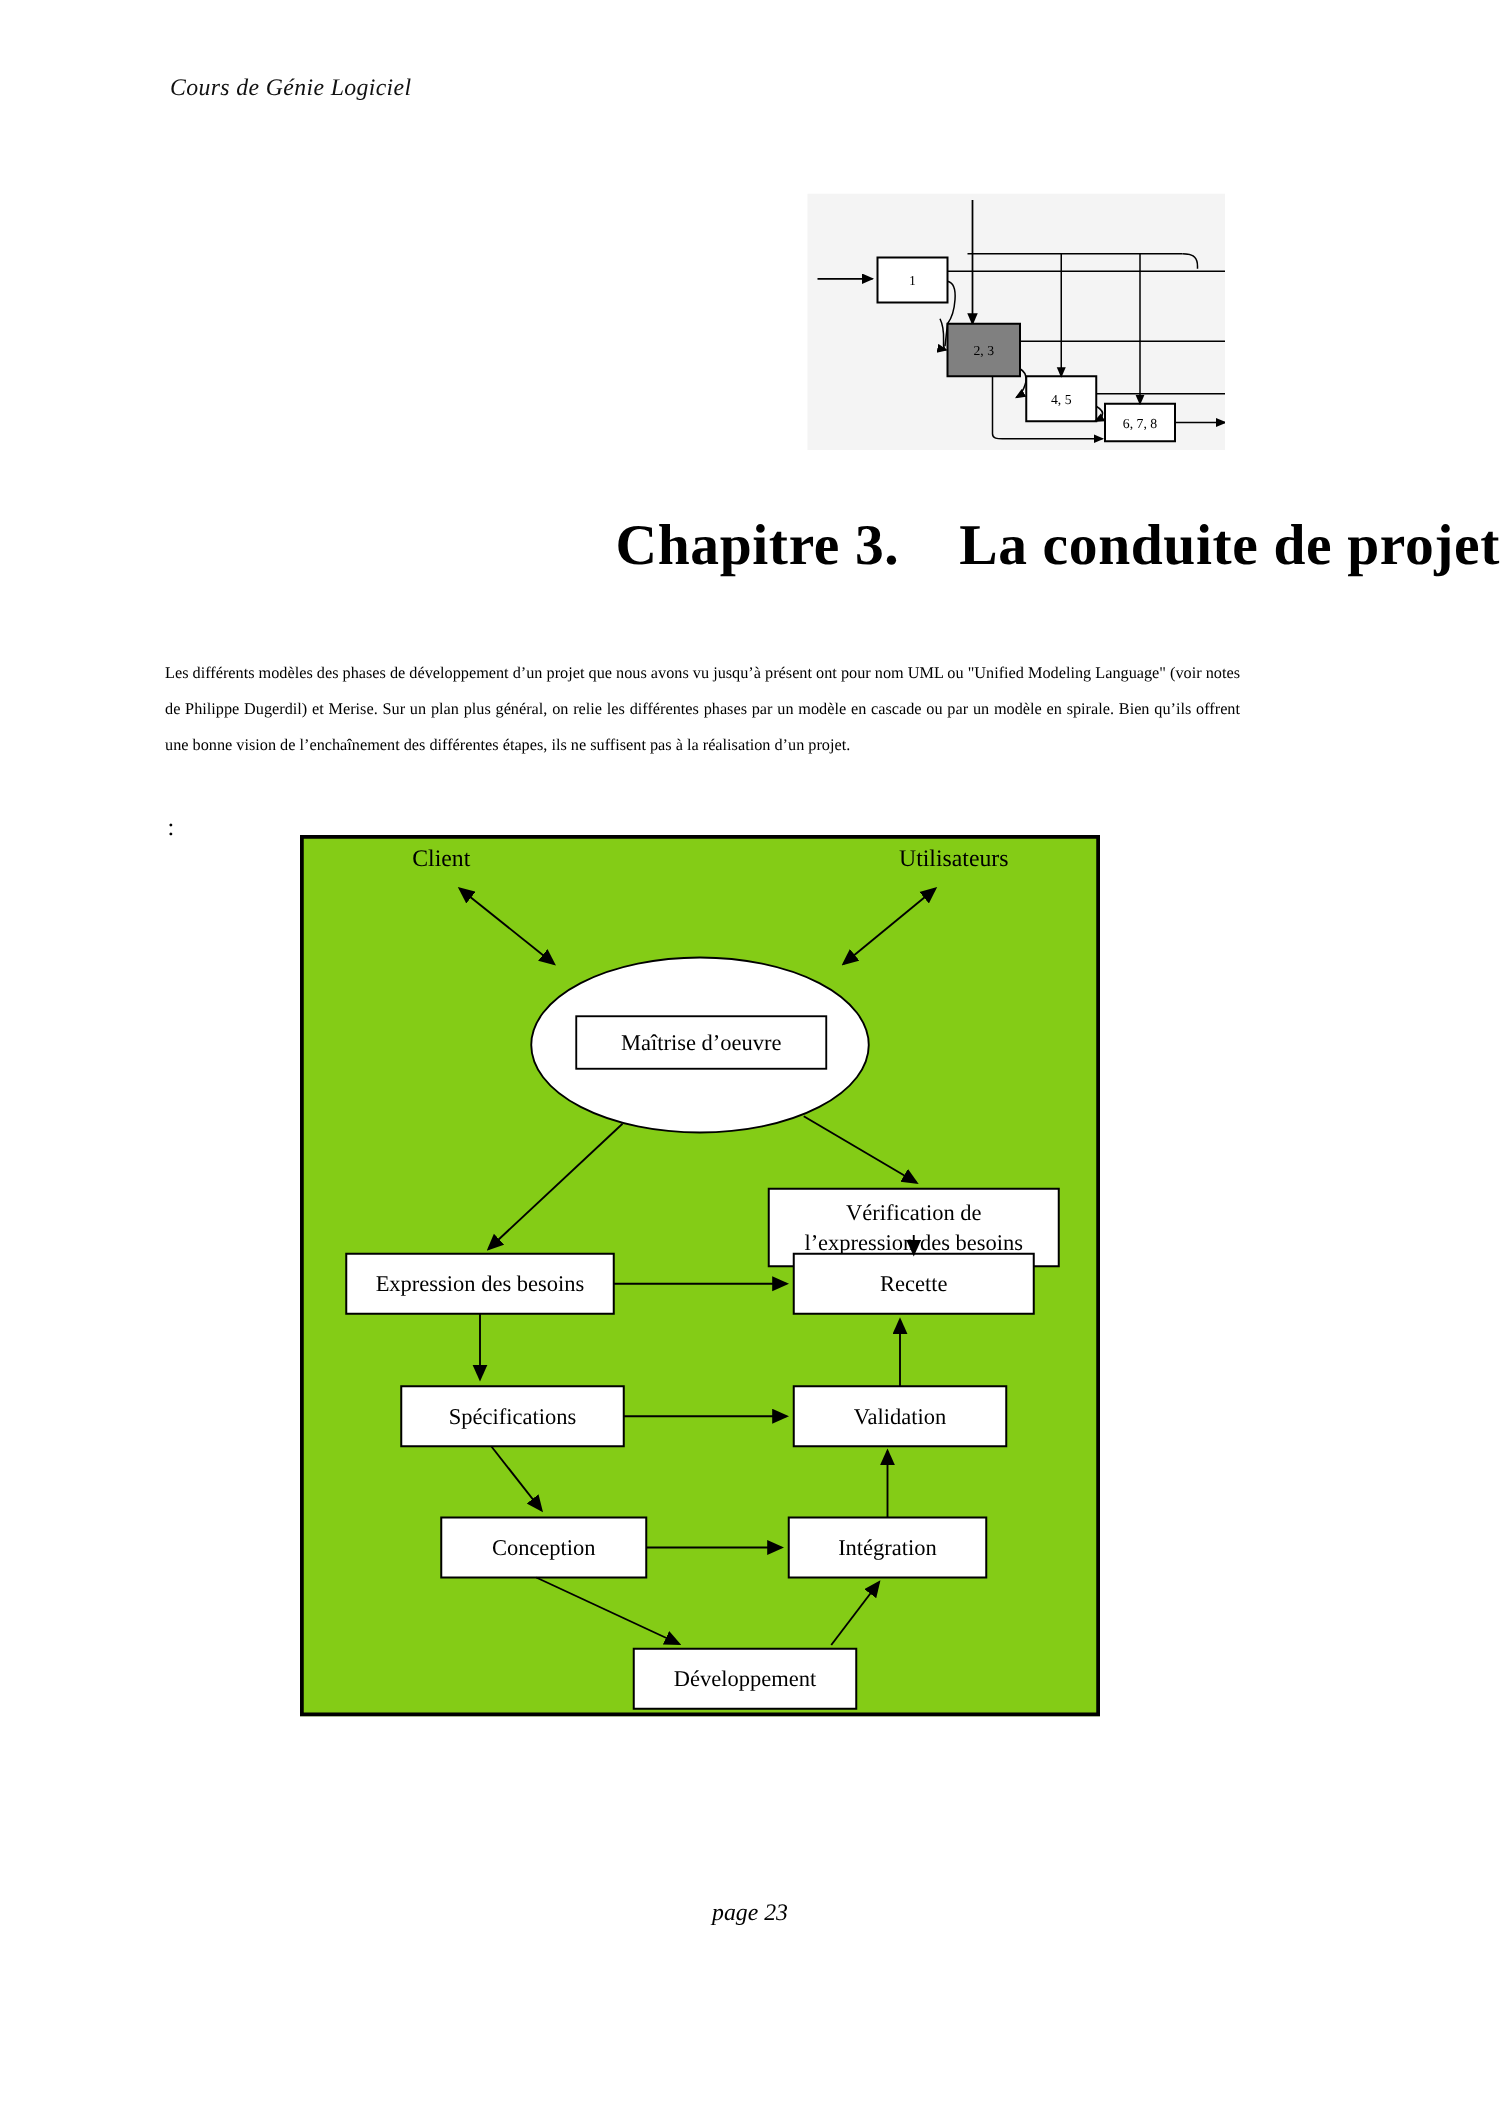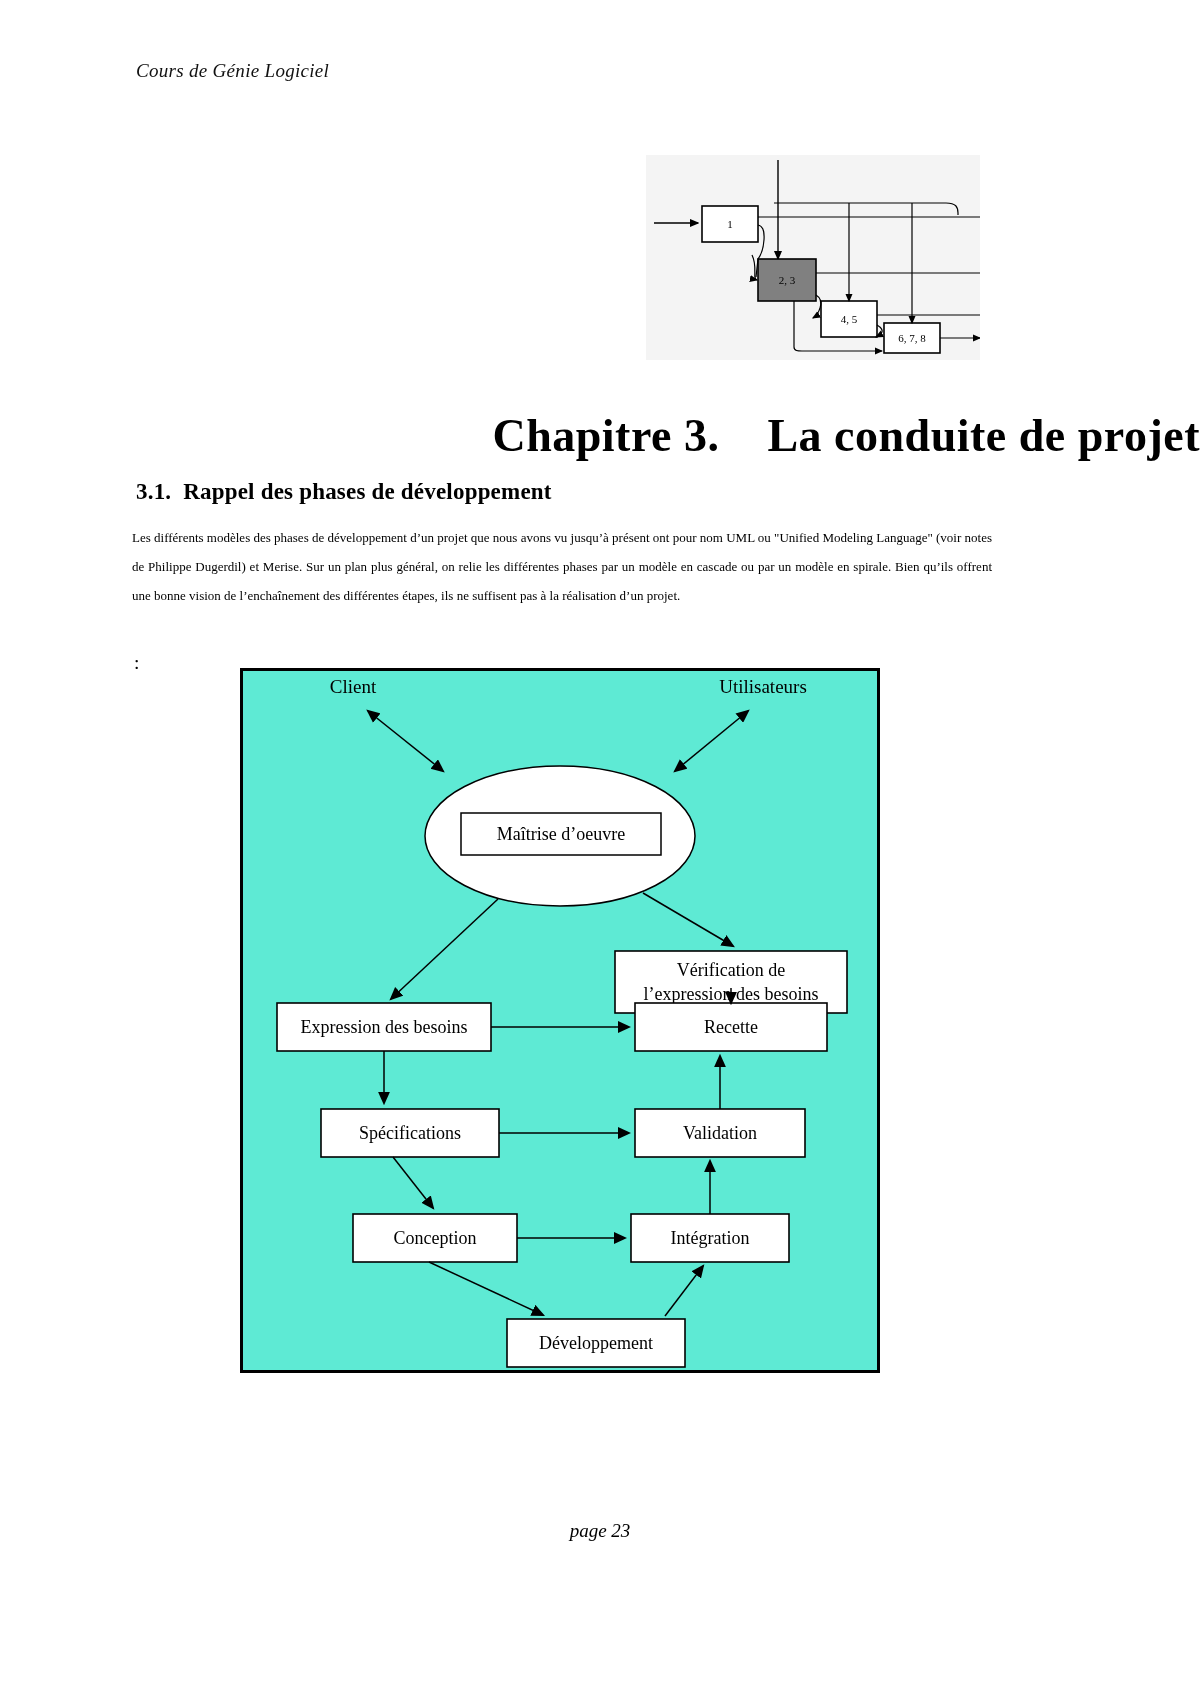--- a/index.html
+++ b/index.html
@@ -91,21 +91,21 @@
   }
 
   
   .main-figure {
     position: absolute;
     left: 240px;
     top: 668px;
     width: 640px;
     height: 705px;
     border: 3px solid #000;
-    background: #5eead4;
+    background: #84cc16;
     box-sizing: border-box;
   }
   .main-svg { display: block; width: 634px; height: 699px; }
 
   .figure-caption {
     position: absolute;
     left: 240px;
     top: 1385px;
     width: 640px;
     text-align: center;
@@ -184,21 +184,20 @@
       <path d="M266,48 L266,168" stroke="#000" stroke-width="1.2" fill="none" marker-end="url(#tarrow)"></path>
       <path d="M128,48 L300,48" stroke="#000" stroke-width="1.2" fill="none"></path>
       <path d="M300,48 C310,48 312,52 312,58 L312,60" stroke="#000" stroke-width="1.2" fill="none"></path>
 
       <path d="M148,146 L148,192 C148,196 152,196 156,196 L236,196" stroke="#000" stroke-width="1.2" fill="none" marker-end="url(#tarrow)"></path>
     </svg>
   </div>
 
   <h1 class="chapter-title">Chapitre 3.    La conduite de projet</h1>
 
-  <h2 class="section-heading">3.1.  Rappel des phases de développement</h2>
 
   <p class="body-paragraph">Les différents modèles des phases de développement d’un projet que nous avons vu jusqu’à présent ont pour nom UML ou "Unified Modeling Language" (voir notes de Philippe Dugerdil) et Merise. Sur un plan plus général, on relie les différentes phases par un modèle en cascade ou par un modèle en spirale. Bien qu’ils offrent une bonne vision de l’enchaînement des différentes étapes, ils ne suffisent pas  à la réalisation d’un projet.</p>
 
   <div class="stray-colon">:</div>
 
   <div class="main-figure">
     <svg class="main-svg" viewBox="0 0 634 699">
       <defs>
         <marker id="marrow" markerWidth="9" markerHeight="9" refX="7.5" refY="4" orient="auto">
           <path d="M0,0 L9,4 L0,8 Z" fill="#000"></path>

